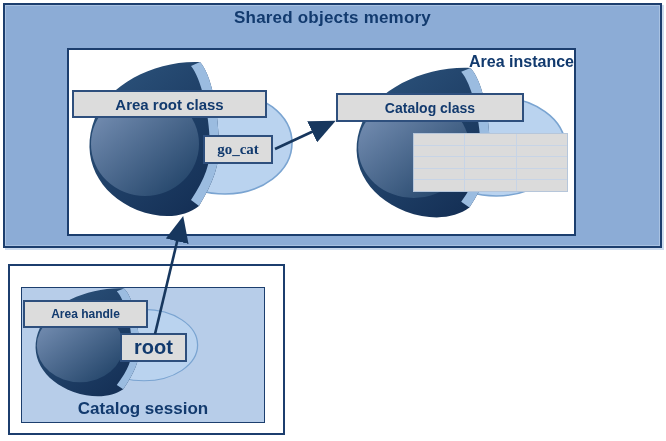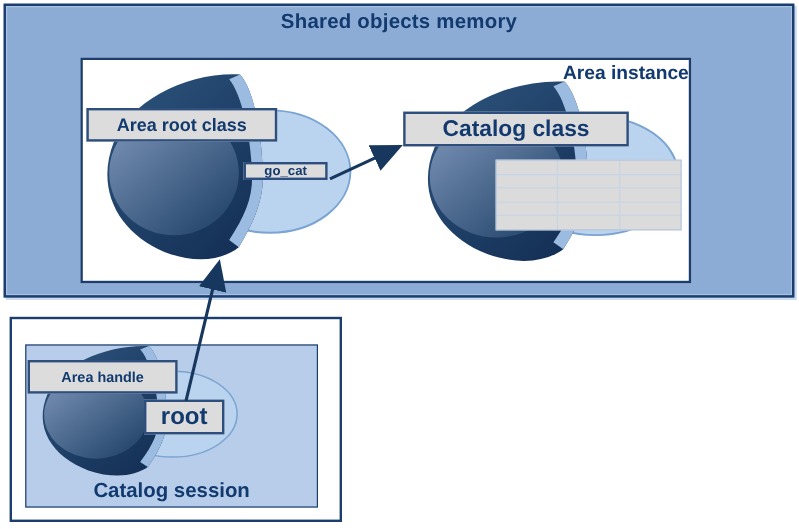--- a/index.html
+++ b/index.html
@@ -50,23 +50,23 @@
   #shapes-layer{position:absolute;left:0;top:0;width:666px;height:441px;z-index:3;}
   #arrows-layer{position:absolute;left:0;top:0;width:666px;height:441px;z-index:10;pointer-events:none;}
 
   
   .plaque{
     position:absolute;z-index:5;box-sizing:border-box;
     background:#dcdcdc;border:2px solid #2e4f7d;
     color:#123a6e;font-weight:bold;text-align:center;
     display:flex;align-items:center;justify-content:center;
   }
-  #lbl-area-root{left:72px;top:90px;width:159px;height:28px;font-size:15px;}
-  #lbl-catalog{left:336px;top:93px;width:188px;height:29px;font-size:19px;}
-  #lbl-gocat{left:203px;top:135px;width:70px;height:15px;font-size:11px;}
+  #lbl-area-root{left:72px;top:90px;width:195px;height:28px;font-size:15px;}
+  #lbl-catalog{left:336px;top:93px;width:188px;height:29px;font-size:14px;}
+  #lbl-gocat{left:203px;top:135px;width:70px;height:29px;font-size:15px;font-family:Liberation Serif, serif;}
   #lbl-area-handle{left:23px;top:300px;width:125px;height:28px;font-size:12px;}
   #lbl-root{left:120px;top:333px;width:67px;height:29px;font-size:20px;}
 
   
   #catalog-table{
     position:absolute;left:413px;top:133px;width:155px;height:59px;z-index:4;
     background:#c7d4e6;border:1px solid #b6c6da;
     display:grid;gap:1px;box-sizing:border-box;
   }
   #catalog-table .cell{background:#dbdbdb;}

